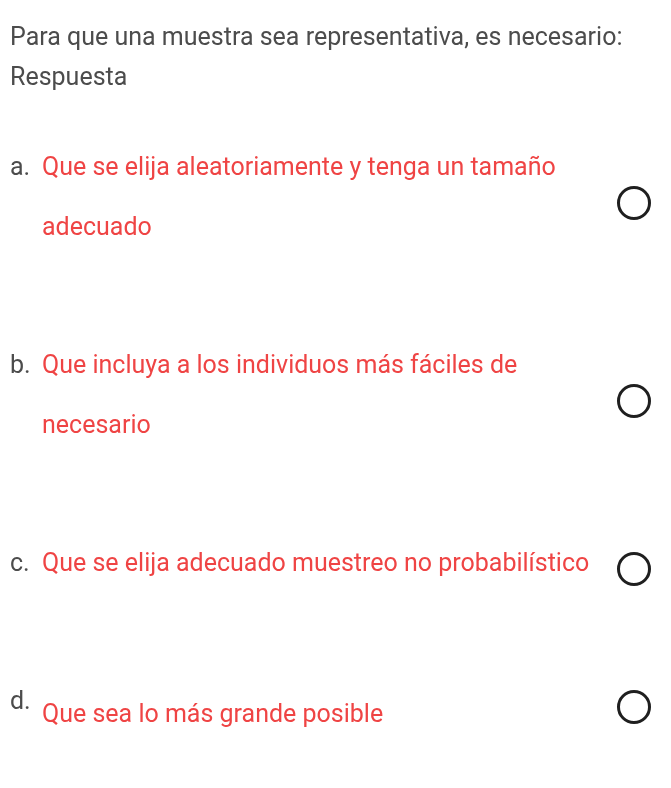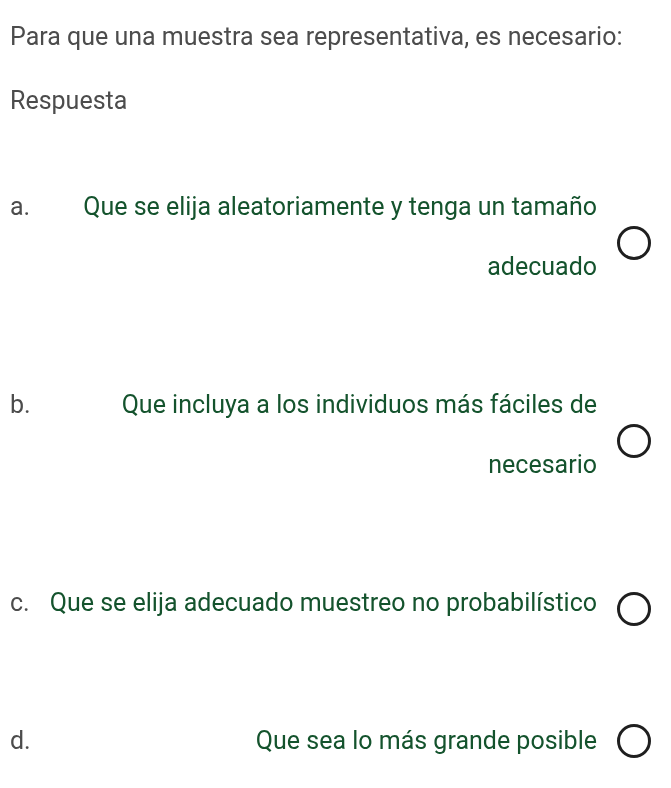--- a/index.html
+++ b/index.html
@@ -11,73 +11,72 @@
       font-family: 'Google Sans', Roboto, Arial, sans-serif;
       background: #fff;
       width: 671px;
       padding: 18px 10px 20px 10px;
       color: #3c4043;
     }
     .question-stem {
       font-size: 25px;
       line-height: 1.5;
       color: #4c4c4c;
-      margin-bottom: 26px;
+      margin-bottom: 2px;
     }
     .question-subtext {
       font-size: 25px;
       line-height: 1.5;
       color: #4c4c4c;
-      margin-bottom: 70px;
+      margin-bottom: 54px;
     }
     .options {
       display: flex;
       flex-direction: column;
       gap: 90px;
     }
     .option-row {
       display: flex;
       align-items: flex-start;
       gap: 10px;
     }
     .option-letter {
       font-size: 25px;
       color: #4c4c4c;
       min-width: 22px;
       line-height: 1.4;
     }
     .option-text {
       font-size: 25px;
-      color: #14532d;
+      color: #ef4444;
       line-height: 2.4;
       flex: 1;
       margin-top: -12px;
       padding-right: 10px;
-      text-align: right;
     }
     .radio-wrap {
       display: flex;
       align-items: center;
       justify-content: center;
       align-self: center;
       margin-left: auto;
       padding-right: 10px;
     }
     .radio {
       width: 34px;
       height: 34px;
       border: 3px solid #1f1f1f;
       border-radius: 50%;
       background: transparent;
       cursor: pointer;
       flex-shrink: 0;
     }
     
     .option-row.single .option-text {
-      margin-top: 0;
+      margin-top: 13px;
       line-height: 1.4;
     }
   </style>
 </head>
 <body>
 
 <div class="question-stem">Para que una muestra sea representativa, es necesario:</div>
 <div class="question-subtext">Respuesta</div>
 
 <div class="options">

